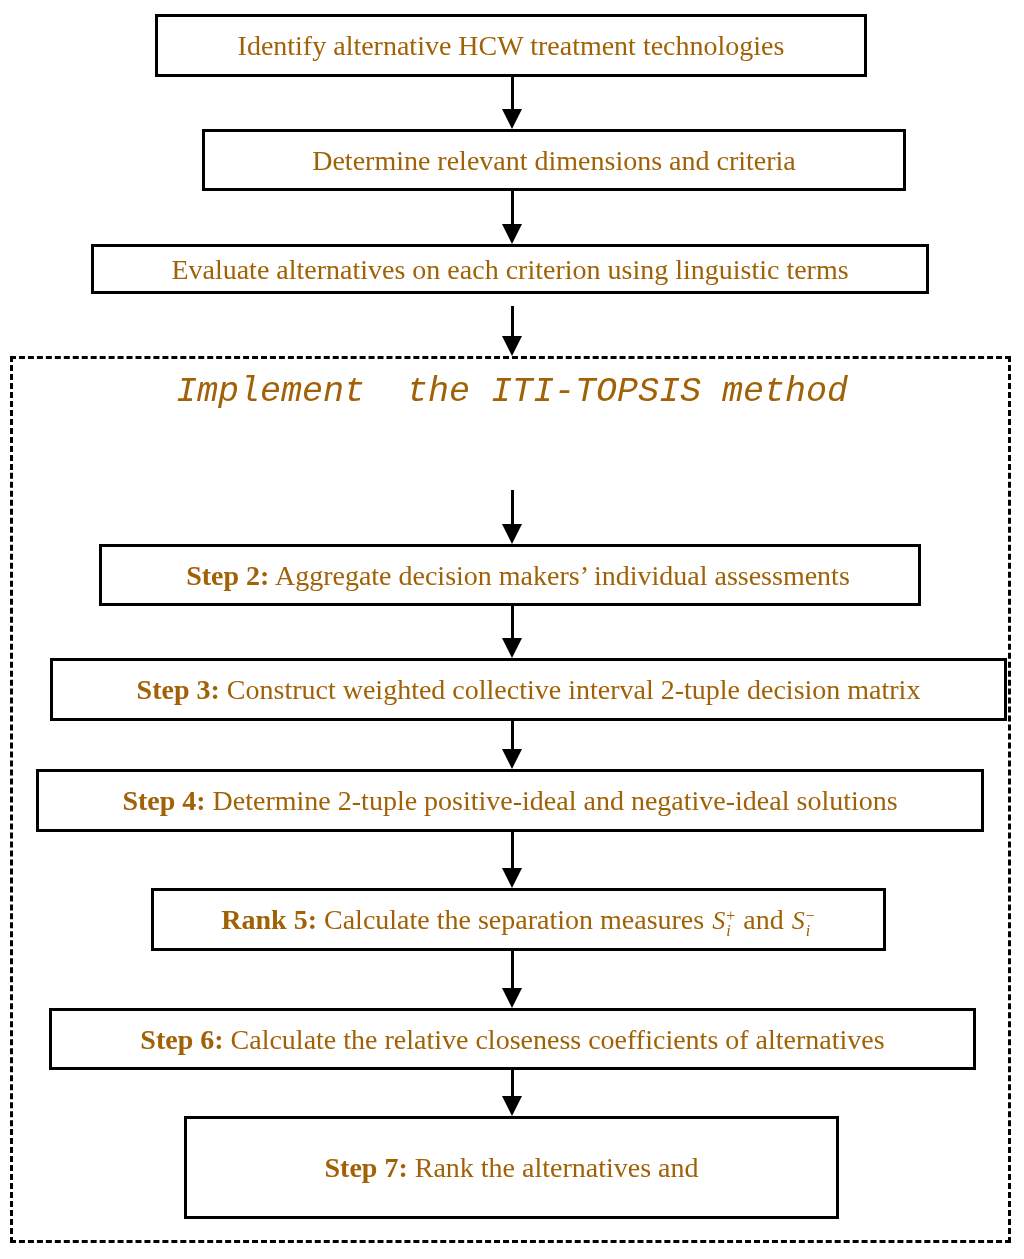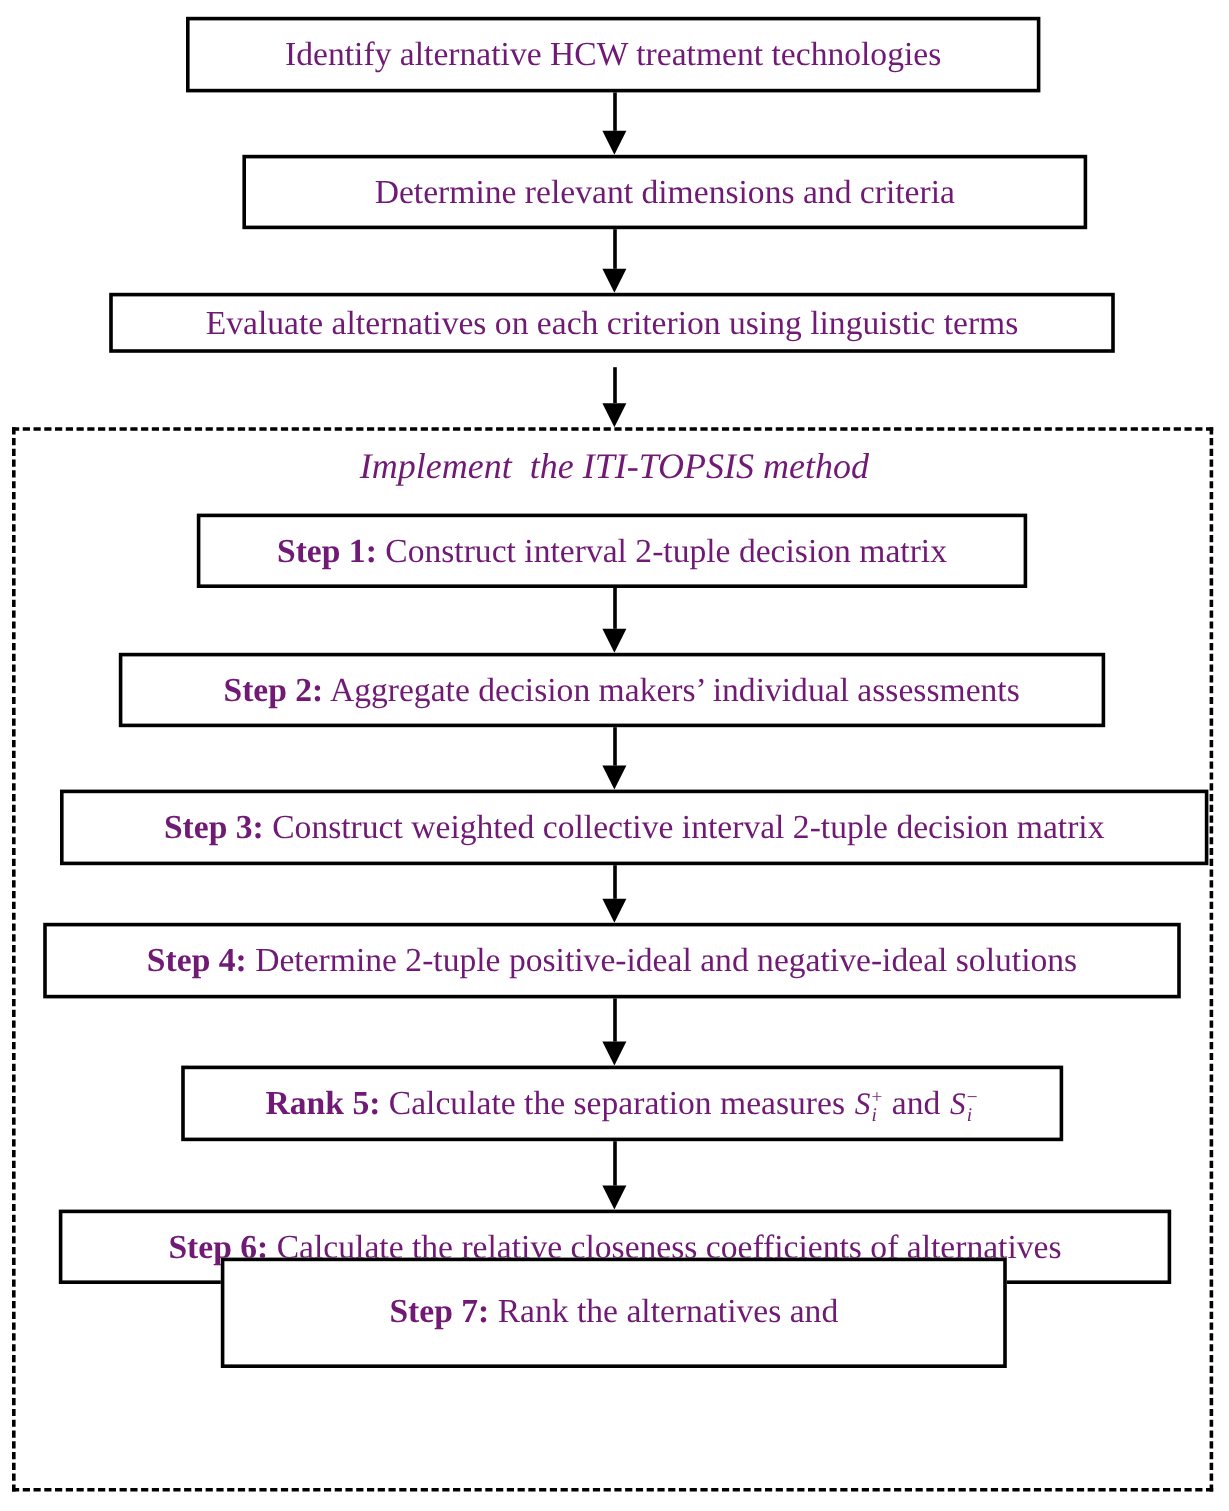--- a/index.html
+++ b/index.html
@@ -6,21 +6,21 @@
     margin: 0;
     padding: 0;
     background: #ffffff;
   }
   .canvas {
     position: relative;
     width: 1024px;
     height: 1259px;
     background: #ffffff;
     font-family: "Liberation Serif", serif;
-    color: #701a75;
+    color: #a16207;
     overflow: hidden;
   }
   .fbox {
     position: absolute;
     box-sizing: border-box;
     border: 3px solid #000000;
     background: #ffffff;
     display: flex;
     align-items: center;
     justify-content: center;
@@ -34,23 +34,24 @@
     position: absolute;
     box-sizing: border-box;
     border: 3px dashed #000000;
     background: transparent;
   }
   .group-title {
     position: absolute;
     left: 0;
     right: 0;
     text-align: center;
-    font-size: 30px;
+    font-size: 35px;
     font-style: italic;
     white-space: pre-wrap;
+    font-family: Liberation Mono, monospace;
   }
   .arrow {
     position: absolute;
     width: 22px;
     display: flex;
     flex-direction: column;
     align-items: center;
   }
   .arrow-line {
     width: 3px;
@@ -114,26 +115,20 @@
 
   <div class="arrow" style="left:501px; top:306px; height:50px;">
     <div class="arrow-line"></div>
     <div class="arrow-head"></div>
   </div>
 
   <div class="dashed-group" style="left:10px; top:356px; width:1001px; height:887px;"></div>
 
   <div class="group-title" style="top:372px;">Implement  the ITI-TOPSIS method</div>
 
-  <div class="fbox" style="left:164px; top:428px; width:692px; height:62px;">
-    <span>
-      <b>Step 1:</b>
-      <span>Construct interval 2-tuple decision matrix</span>
-    </span>
-  </div>
 
   <div class="arrow" style="left:501px; top:490px; height:54px;">
     <div class="arrow-line"></div>
     <div class="arrow-head"></div>
   </div>
 
   <div class="fbox" style="left:99px; top:544px; width:822px; height:62px;padding-left:24px;">
     <span>
       <b>Step 2:</b>
       <span>Aggregate decision makers’ individual assessments</span>
@@ -201,21 +196,21 @@
       <b>Step 6:</b>
       <span>Calculate the relative closeness coefficients of alternatives</span>
     </span>
   </div>
 
   <div class="arrow" style="left:501px; top:1070px; height:46px;">
     <div class="arrow-line"></div>
     <div class="arrow-head"></div>
   </div>
 
-  <div class="fbox two-line" style="left:184px; top:1048px; width:655px; height:92px;">
+  <div class="fbox two-line" style="left:184px; top:1116px; width:655px; height:103px;">
     <span>
       <span>
         <b>Step 7:</b>
         <span>Rank the alternatives and</span>
       </span>
       <br>
     </span>
   </div>
 
 </div>

